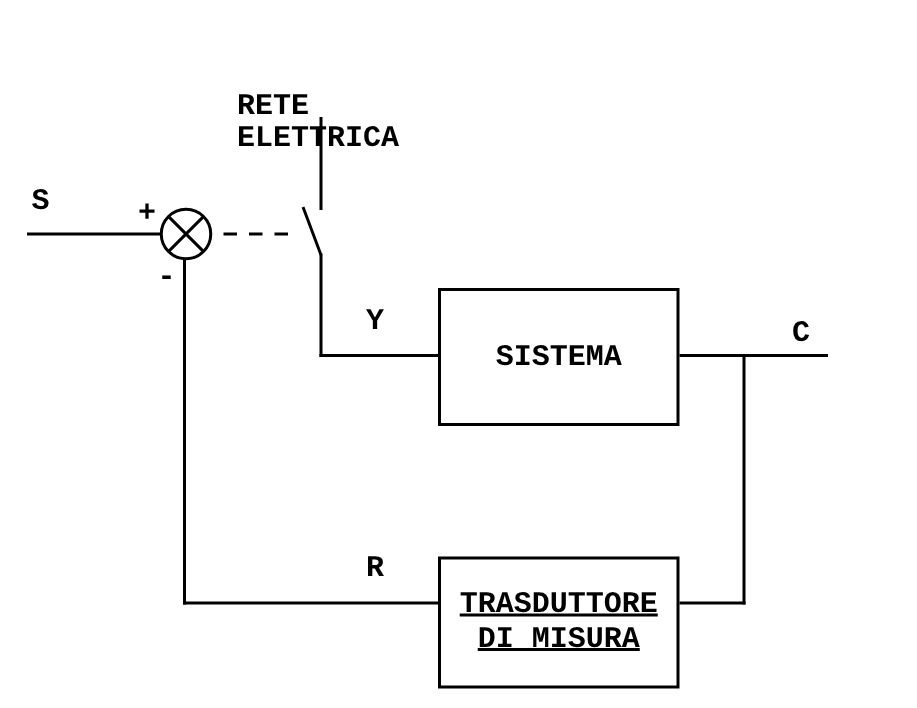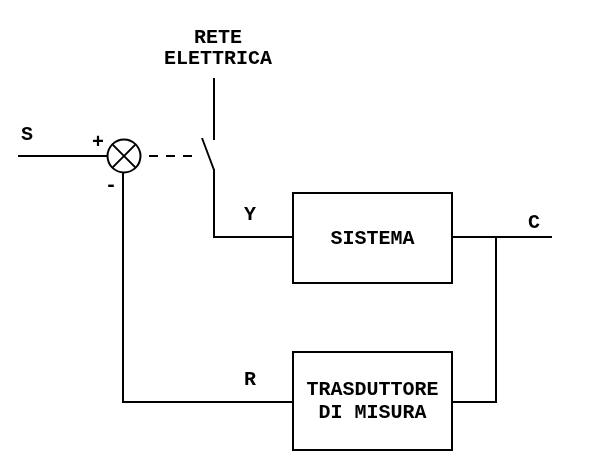--- a/index.html
+++ b/index.html
@@ -13,23 +13,24 @@
     color: #000000;
     overflow: hidden;
   }
   .lbl {
     position: absolute;
     font-size: 20px;
     line-height: 20px;
     white-space: pre;
   }
   .lbl.multiline {
-    text-align: center;
+    text-align: left;
     white-space: pre-line;
     line-height: 21px;
+    margin-top: 34px;
   }
   .wire {
     position: absolute;
     background: #000000;
   }
   .box {
     position: absolute;
     border: 2px solid #000000;
     box-sizing: border-box;
     background: #ffffff;
@@ -67,21 +68,21 @@
     <circle cx="124" cy="156" r="16.5" fill="#ffffff" stroke="#000000" stroke-width="2"></circle>
     <line x1="112.4" y1="144.4" x2="135.6" y2="167.6" stroke="#000000" stroke-width="2"></line>
     <line x1="135.6" y1="144.4" x2="112.4" y2="167.6" stroke="#000000" stroke-width="2"></line>
     <line x1="149" y1="156" x2="200" y2="156" stroke="#000000" stroke-width="2" stroke-dasharray="9 8"></line>
     <line x1="202" y1="138" x2="214" y2="170" stroke="#000000" stroke-width="2"></line>
   </svg>
 
   <div class="box" style="left:292px; top:192px; width:161px; height:92px;">
     <span>SISTEMA</span>
   </div>
-  <div class="box" style="left:292px; top:351px; width:161px; height:100px;">
+  <div class="box" style="left:292px; top:371px; width:161px; height:88px;text-decoration:underline;">
     <span>TRASDUTTORE
 DI MISURA</span>
   </div>
 
   <div class="lbl" style="left:21px; top:125px;">S</div>
   <div class="lbl" style="left:92px; top:133px;">+</div>
   <div class="lbl" style="left:105px; top:176px;">-</div>
   <div class="lbl multiline" style="left:158px; top:27px; width:120px;">RETE
 ELETTRICA</div>
   <div class="lbl" style="left:244px; top:205px;">Y</div>

